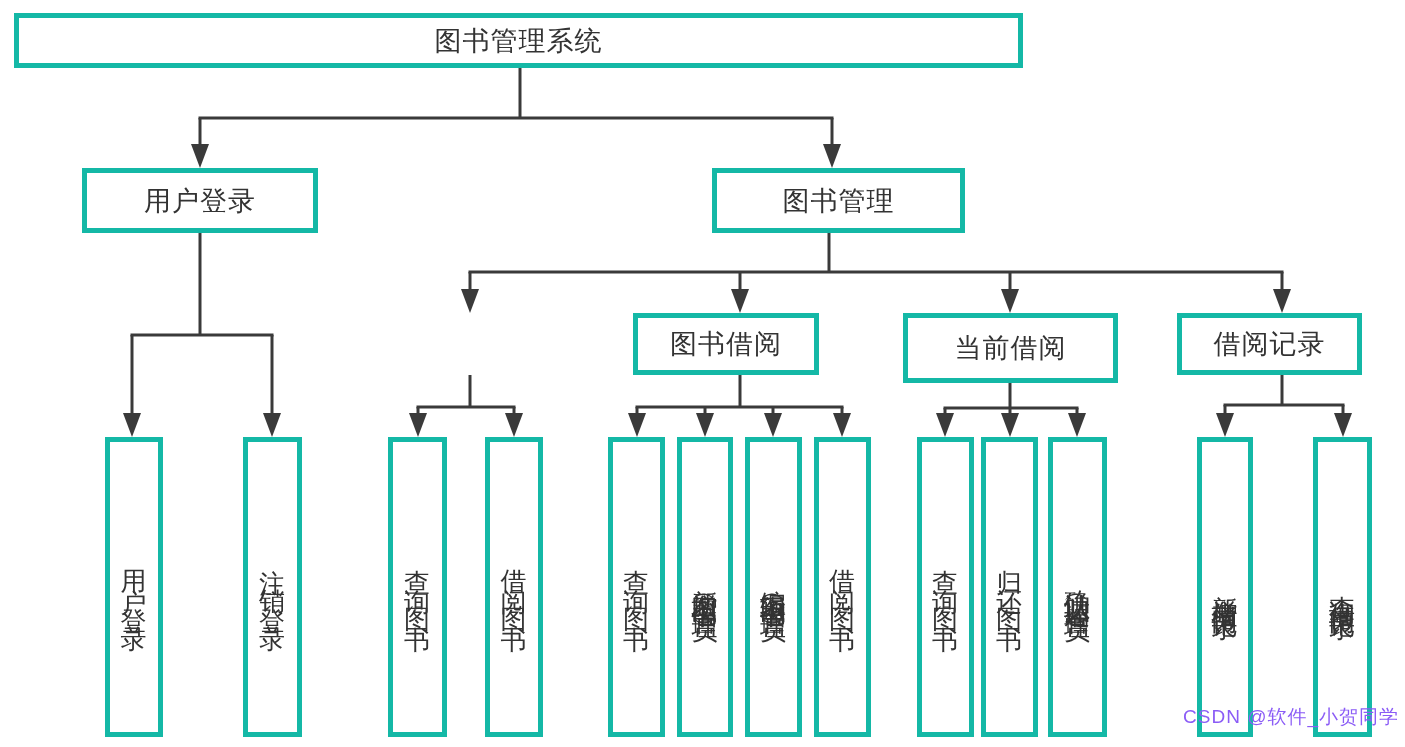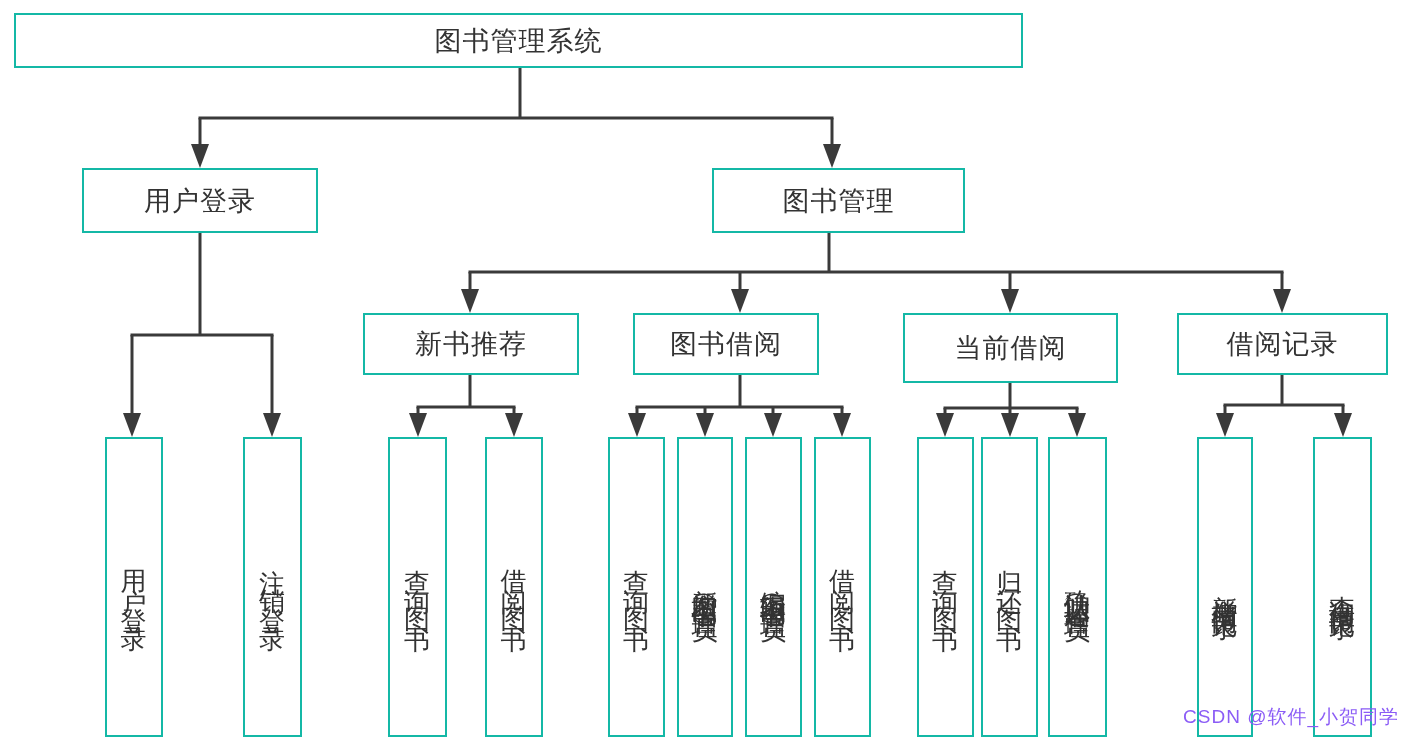--- a/index.html
+++ b/index.html
@@ -8,21 +8,21 @@
     width:1405px;height:747px;
     background:#ffffff;
     font-family:"Liberation Sans","DejaVu Sans",sans-serif;
     color:#333333;
     overflow:hidden;
   }
   #connectors{position:absolute;left:0;top:0;width:1405px;height:747px;pointer-events:none;}
   .node{
     position:absolute;
     box-sizing:border-box;
-    border:2px solid #14b8a6;
+    border:5px solid #14b8a6;
     background:#ffffff;
     display:flex;align-items:center;justify-content:center;
     text-align:center;
   }
   .h{font-size:27px;letter-spacing:1px;}
   .leaf{font-size:26px;}
   .vt{
     writing-mode:vertical-rl;
     letter-spacing:19px;
     line-height:1;
@@ -113,30 +113,27 @@
     <span>图书管理系统</span>
   </div>
 
   <div class="node h" style="left:82px;top:168px;width:236px;height:65px;">
     <span>用户登录</span>
   </div>
   <div class="node h" style="left:712px;top:168px;width:253px;height:65px;">
     <span>图书管理</span>
   </div>
 
-  <div class="node h" style="left:363px;top:313px;width:216px;height:62px;">
-    <span>新书推荐</span>
-  </div>
   <div class="node h" style="left:633px;top:313px;width:186px;height:62px;">
     <span>图书借阅</span>
   </div>
   <div class="node h" style="left:903px;top:313px;width:215px;height:70px;">
     <span>当前借阅</span>
   </div>
-  <div class="node h" style="left:1177px;top:313px;width:211px;height:62px;">
+  <div class="node h" style="left:1177px;top:313px;width:185px;height:62px;">
     <span>借阅记录</span>
   </div>
 
   <div class="node leaf" style="left:105px;top:437px;width:58px;height:300px;">
     <span class="vt">用户登录</span>
   </div>
   <div class="node leaf" style="left:243px;top:437px;width:59px;height:300px;">
     <span class="vt">注销登录</span>
   </div>
 

